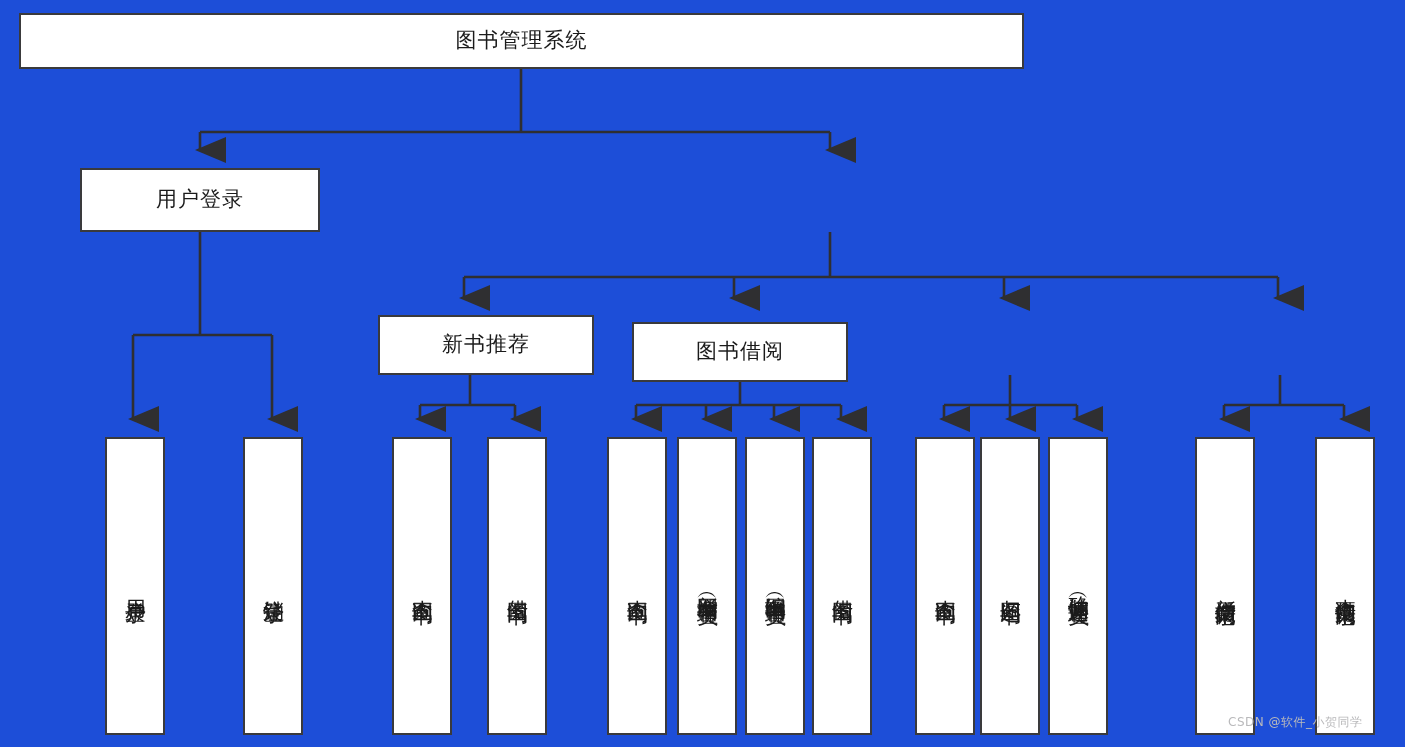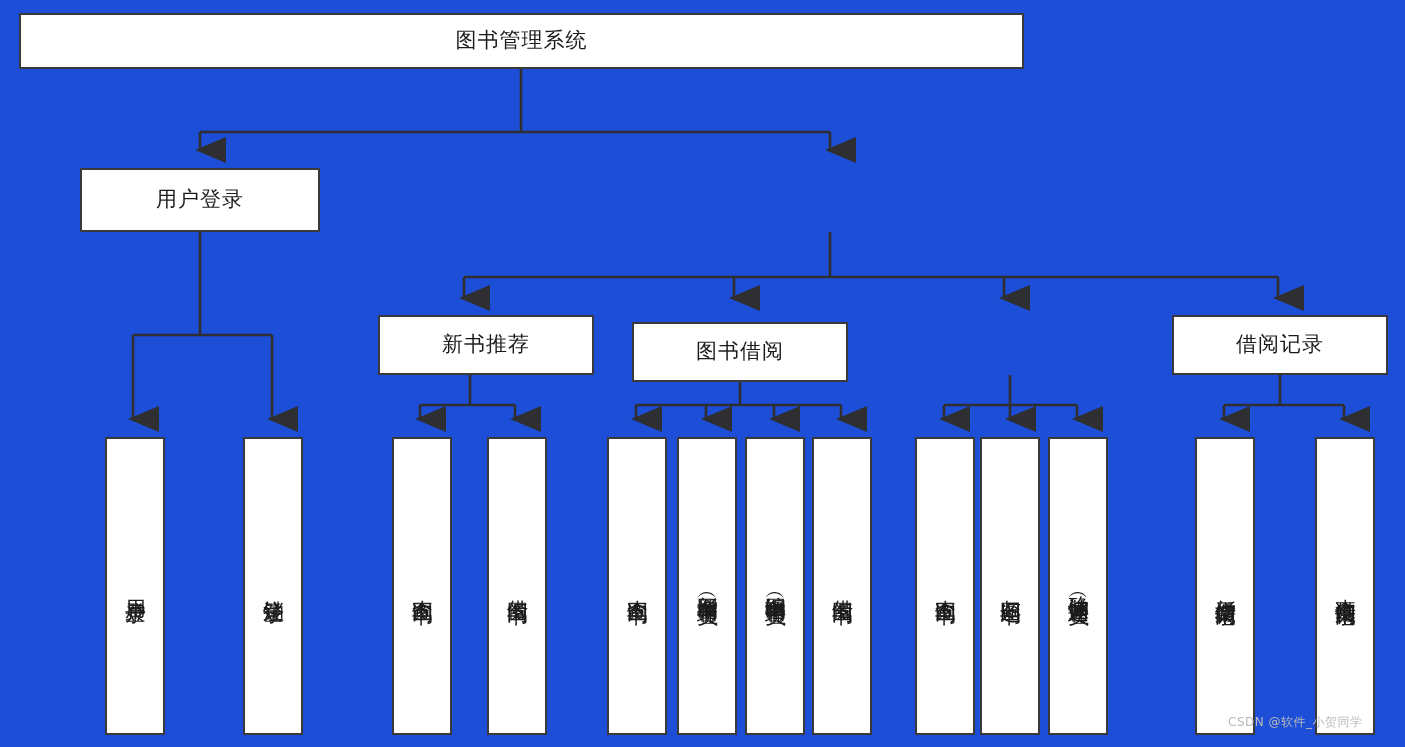--- a/index.html
+++ b/index.html
@@ -126,23 +126,20 @@
   <div class="node h" style="left:80px; top:168px; width:240px; height:64px;">
     <span>用户登录</span>
   </div>
 
   <div class="node h" style="left:378px; top:315px; width:216px; height:60px;">
     <span>新书推荐</span>
   </div>
   <div class="node h" style="left:632px; top:315px; width:216px; height:60px;margin-top:7px;">
     <span>图书借阅</span>
   </div>
-  <div class="node h" style="left:1172px; top:315px; width:216px; height:60px;">
-    <span>借阅记录</span>
-  </div>
 
   <div class="node v" style="left:105px; top:437px; width:60px; height:298px;">
     <span class="vtext">用户登录</span>
   </div>
   <div class="node v" style="left:243px; top:437px; width:60px; height:298px;">
     <span class="vtext">注销登录</span>
   </div>
   <div class="node v" style="left:392px; top:437px; width:60px; height:298px;">
     <span class="vtext">查询图书</span>
   </div>

